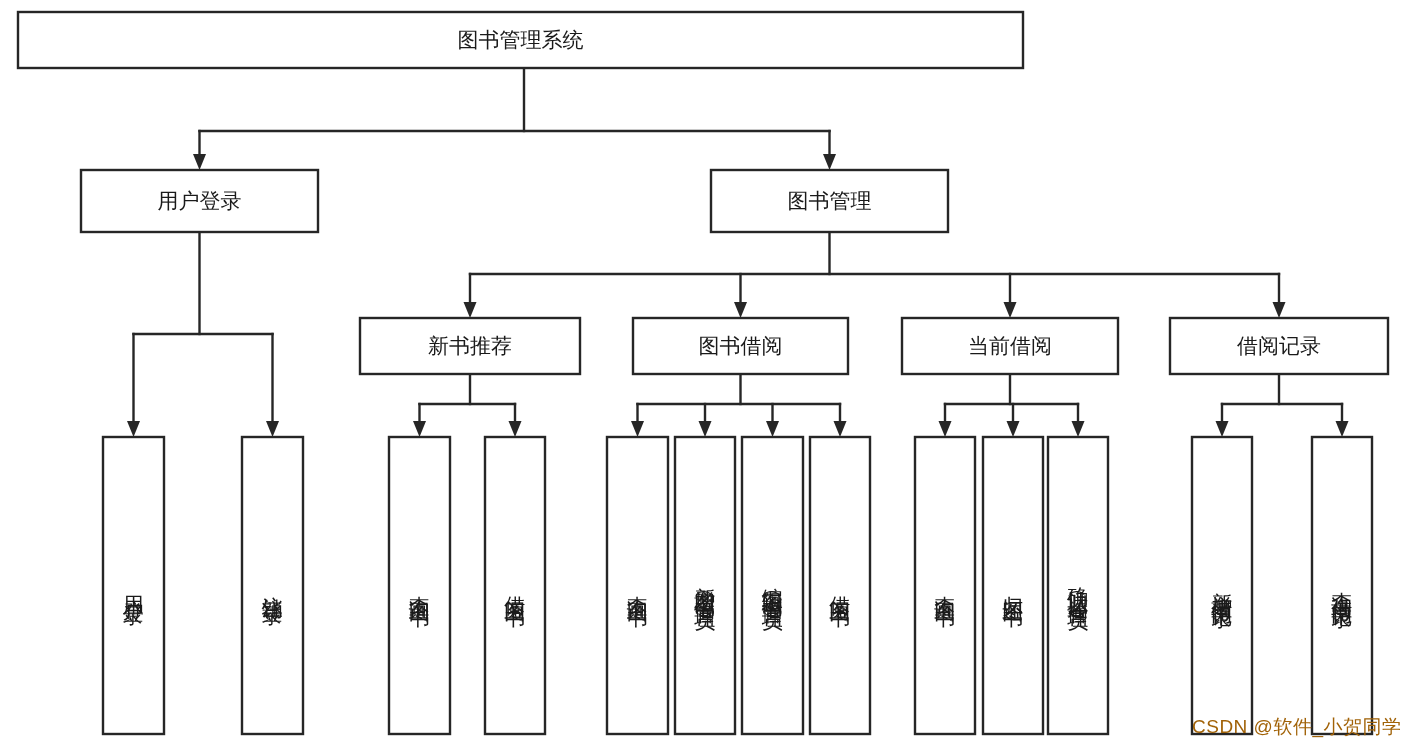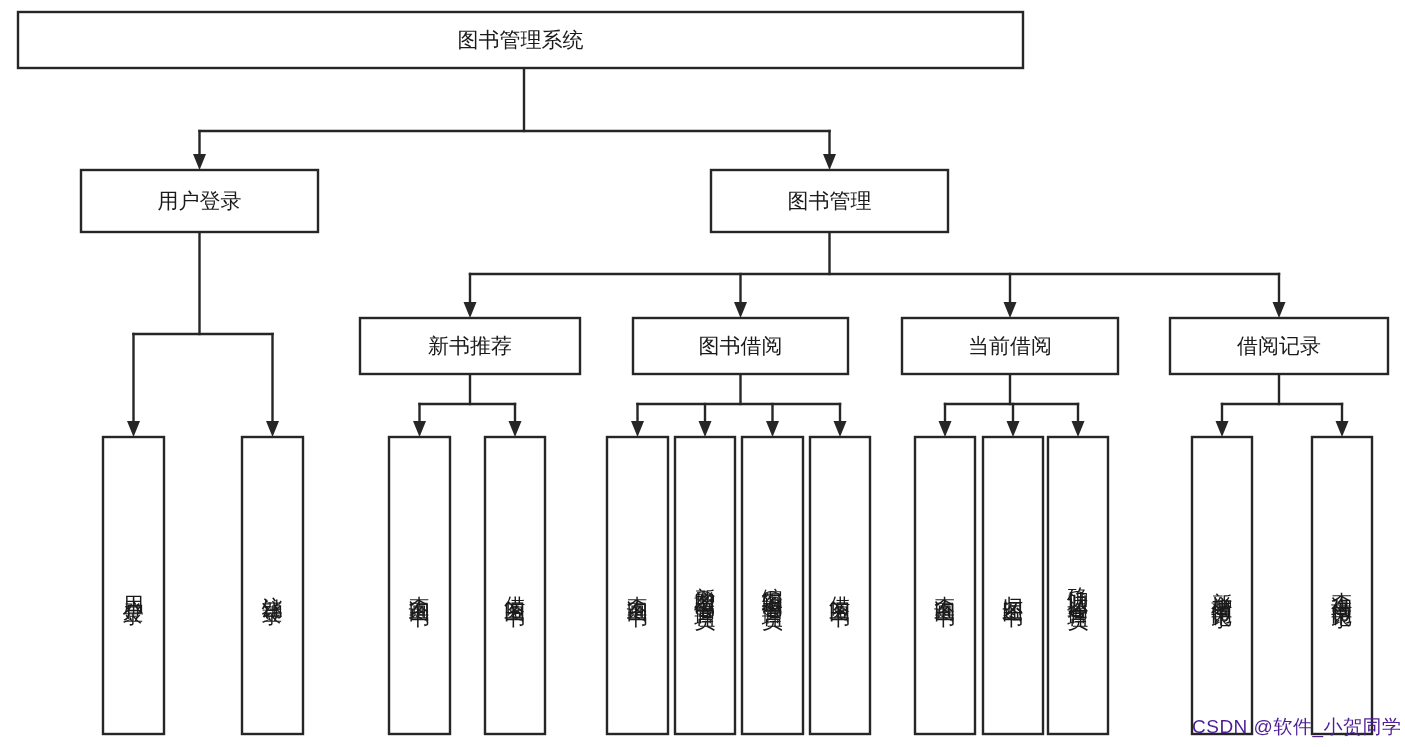--- a/index.html
+++ b/index.html
@@ -62,21 +62,21 @@
     display: flex;
     align-items: center;
     justify-content: center;
     pointer-events: none;
     user-select: none;
   }
   .watermark {
     position: absolute;
     font-family: "Liberation Sans", "DejaVu Sans", sans-serif;
     font-size: 19px;
-    color: #4c1d95;
+    color: #a16207;
     white-space: nowrap;
     letter-spacing: 0.5px;
   }
 </style>
 </head>
 <body>
 
 <div id="diagram-root">
 
   <svg id="diagram-svg" viewBox="0 0 1405 747">

